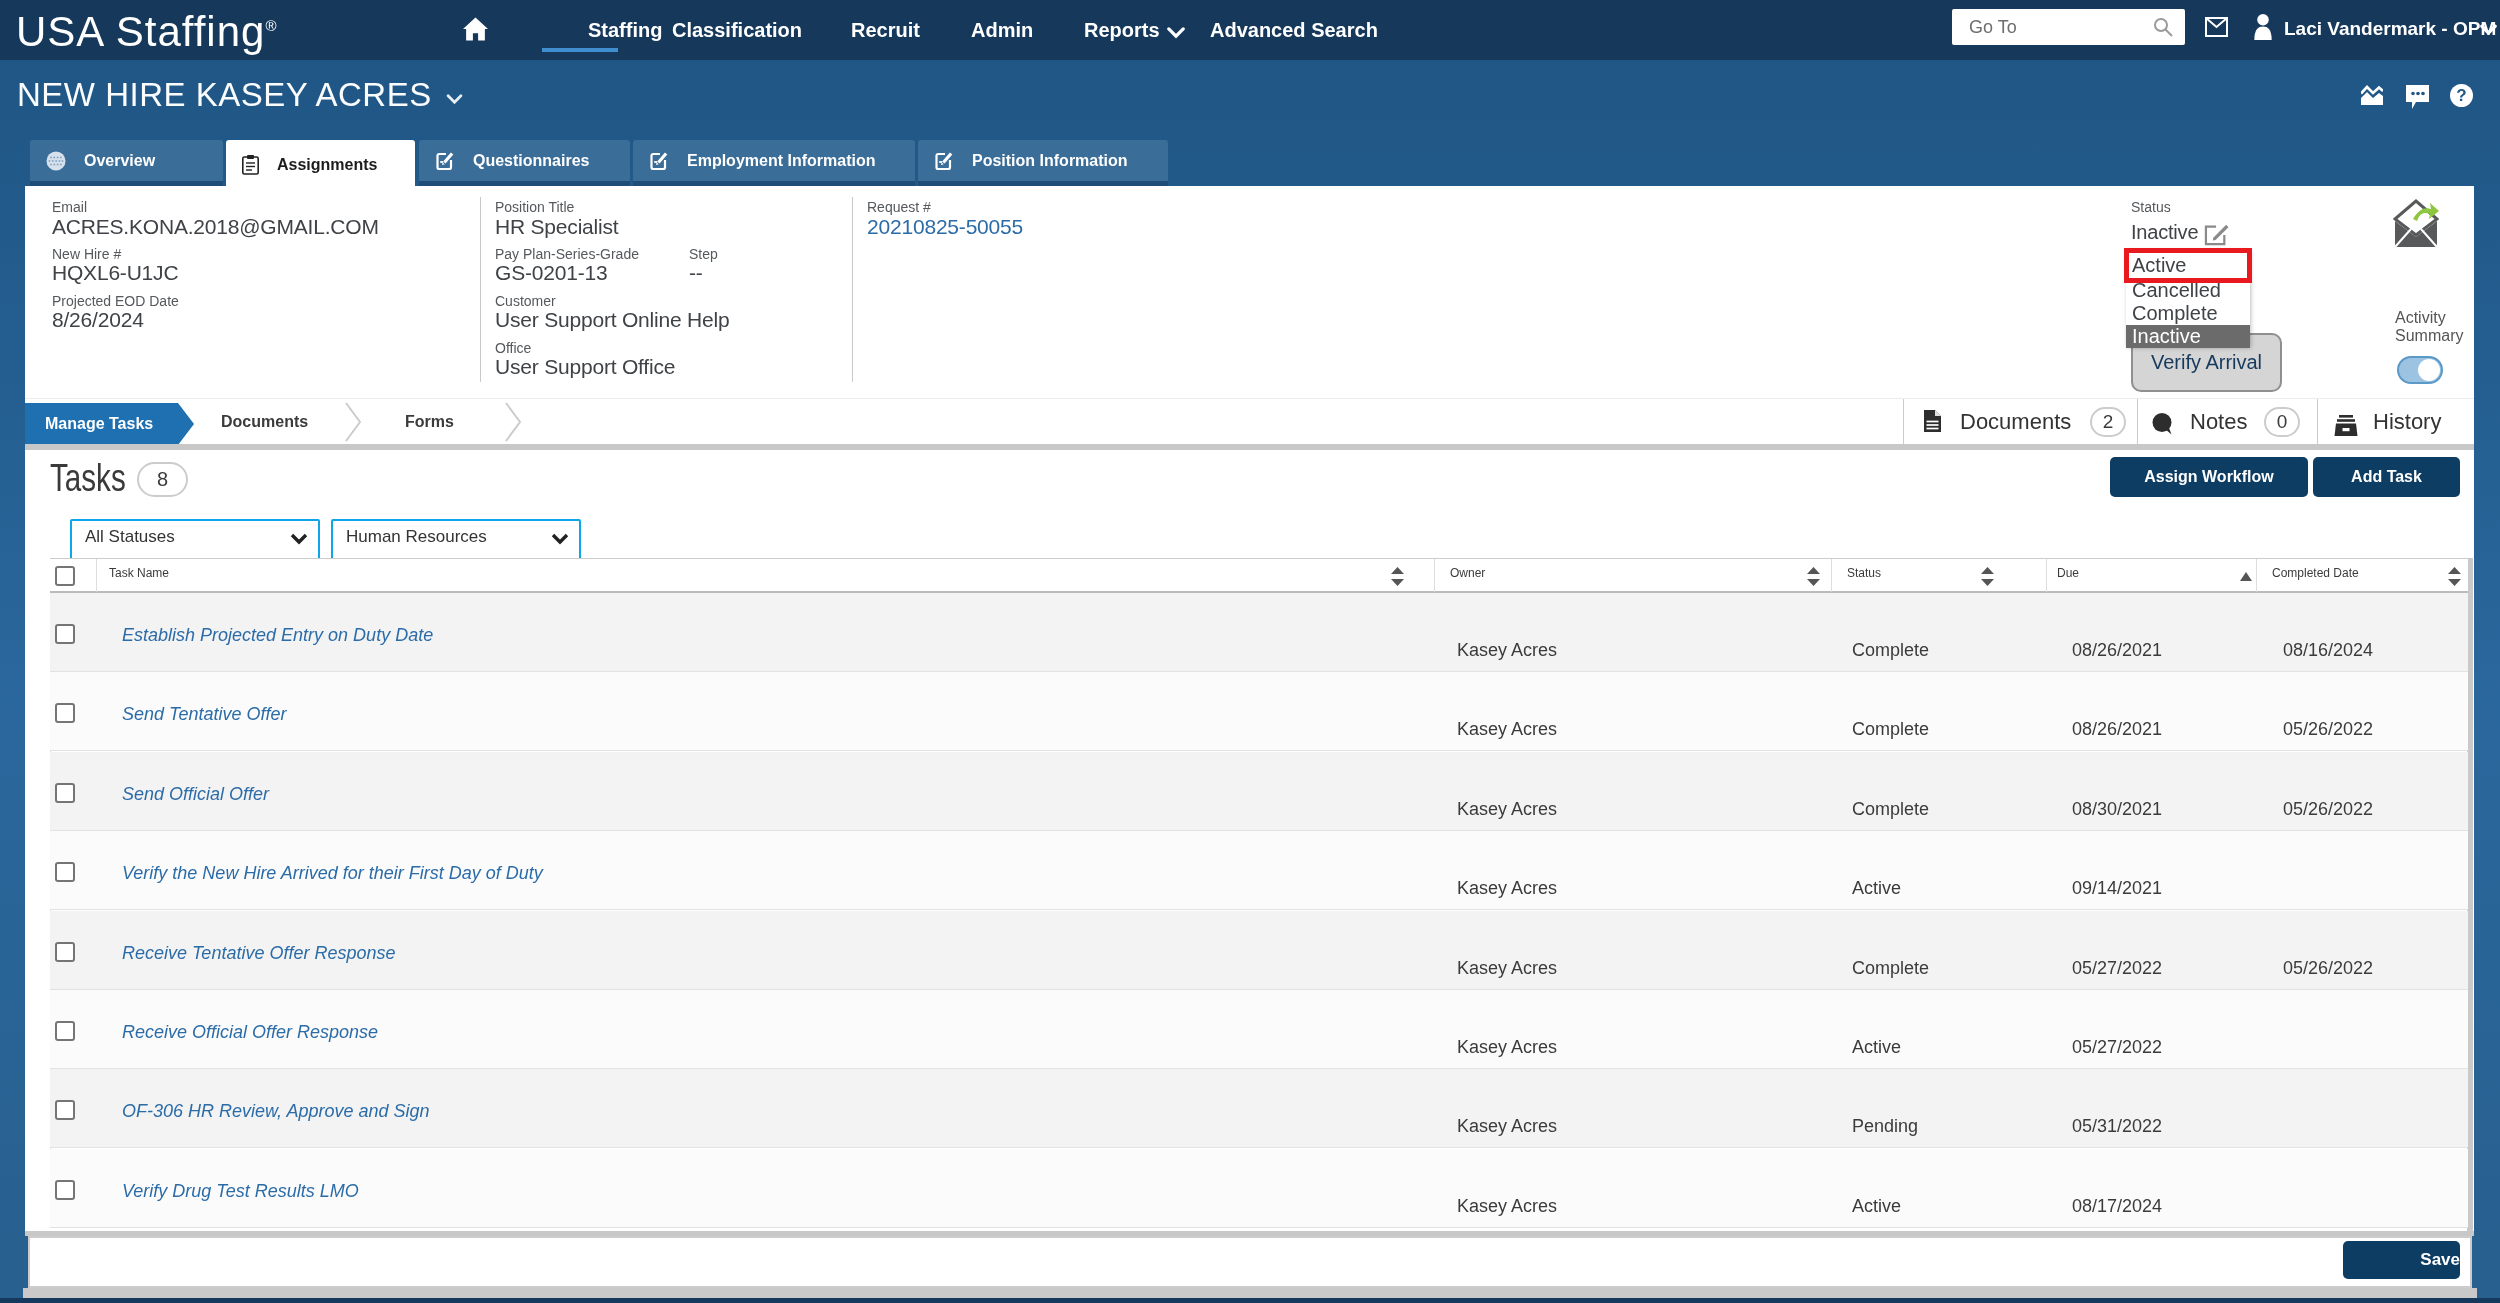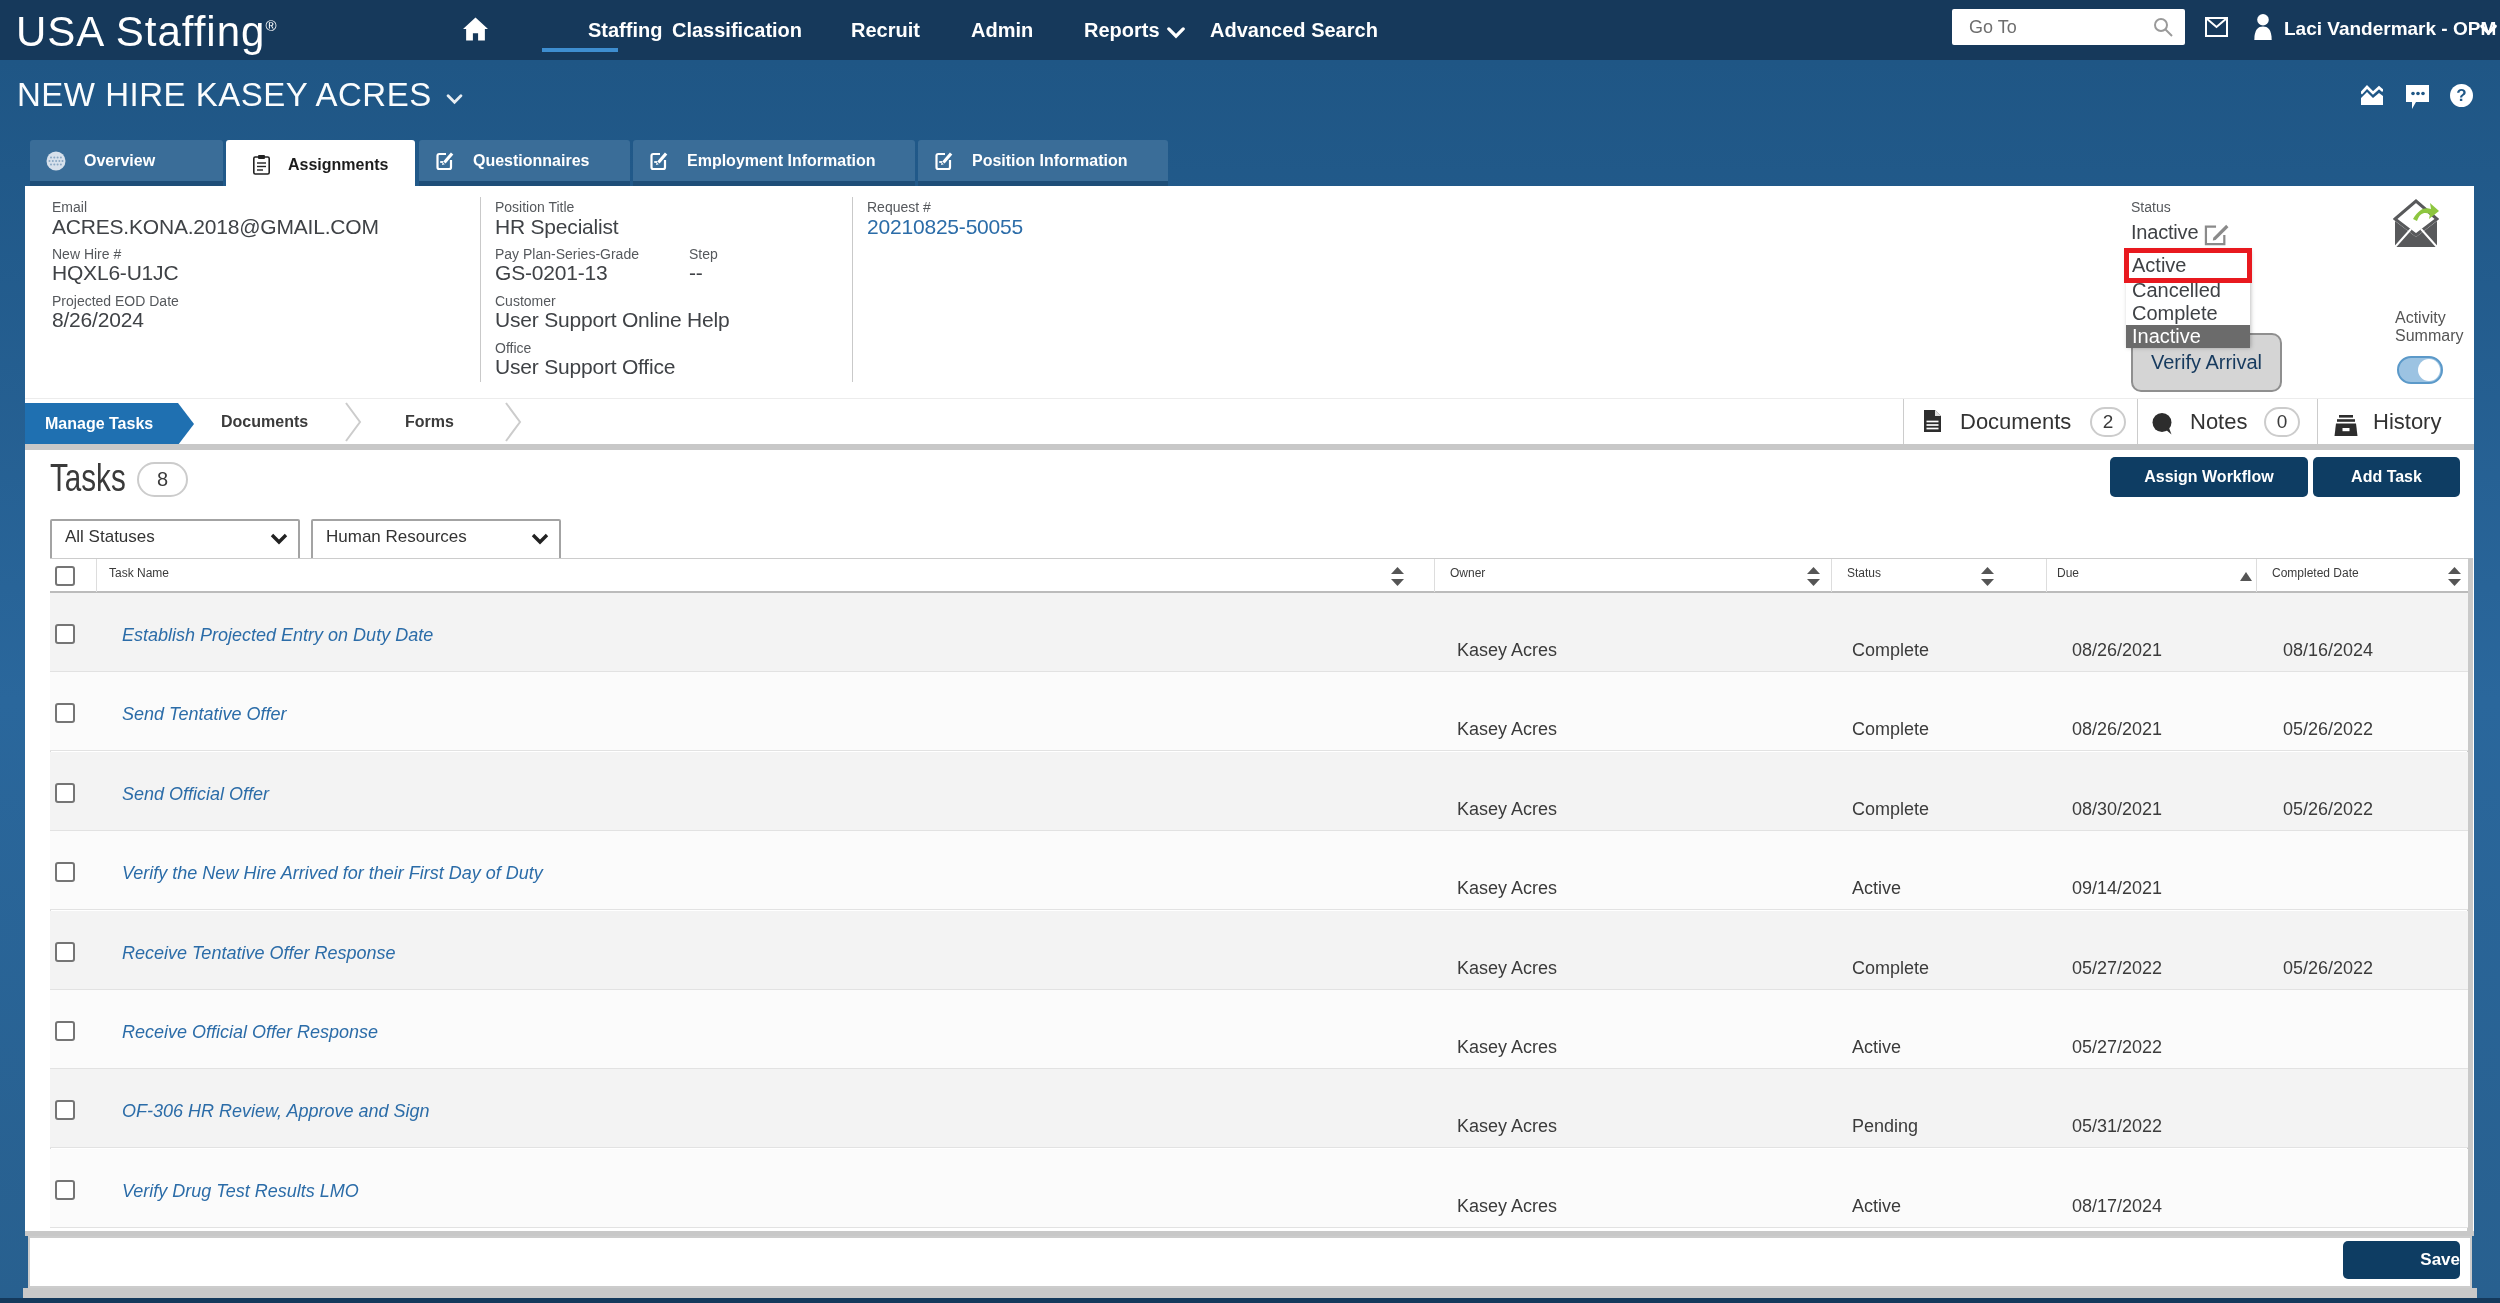--- a/index.html
+++ b/index.html
@@ -17,21 +17,21 @@
 
   #goto { position:absolute; left:1952px; top:9px; width:233px; height:36px; background:#fff; border-radius:2px; }
   #goto .ph { position:absolute; left:17px; top:8px; color:#6e6e6e; font-size:18px;text-align:right; }
 
   
   #hero-title { position:absolute; left:17px; top:76px; color:#fafcfd; font-size:33px; font-weight:400; letter-spacing:0.5px; }
 
   
   .mtab { position:absolute; top:140px; height:46px; background:#3a6d98; color:#fff; font-size:16px; font-weight:700;
           display:flex; align-items:center; border-radius:3px 3px 0 0; white-space:nowrap; border-bottom:5px solid #1e4e78; }
-  .mtab.active { background:#fff; color:#1c1c1c; height:50px; border-bottom:none;padding-left:11px; }
+  .mtab.active { background:#fff; color:#1c1c1c; height:50px; border-bottom:none; }
   .mtab .ic { margin:0 18px 0 16px; display:flex; }
 
   
   #infopanel { position:absolute; left:25px; top:186px; width:2449px; height:212px; background:#fff; }
   .ilabel { position:absolute; color:#55585c; font-size:14px; white-space:nowrap; }
   .ival { position:absolute; color:#3f4246; font-size:21px; letter-spacing:-0.2px; white-space:nowrap; }
   .ival.link { color:#2b6ca8; }
   .vline { position:absolute; width:1px; background:#c9c9c9; }
 
   
@@ -62,22 +62,22 @@
   .grayband { position:absolute; left:25px; width:2449px; background:#c8c8c8; }
 
   
   #taskspanel { position:absolute; left:25px; top:450px; width:2449px; height:781px; background:#fff; }
   #tasks-h { position:absolute; left:50px; top:457px; color:#3a3a3a; font-size:38px; font-weight:400;
              transform:scaleX(0.78); transform-origin:0 0; }
   #tasks-badge { position:absolute; left:137px; top:462px; width:51px; height:35px; border:2px solid #ccc; border-radius:18px;
                  color:#3b3b3b; font-size:20px; text-align:center; line-height:31px; }
   .navybtn { position:absolute; top:457px; height:40px; background:#0e3d63; border-radius:5px; color:#fff; font-size:16px;
              font-weight:700; text-align:center; line-height:40px; }
-  .sel { position:absolute; top:519px; height:51px; border:2px solid #a3a3a3; border-radius:2px; background:#fff;
-         color:#333; font-size:17px; line-height:31px; padding-left:13px; }
+  .sel { position:absolute; top:519px; height:51px; border:2px solid #0ea5e9; border-radius:2px; background:#fff;
+         color:#333; font-size:17px; line-height:31px; padding-left:13px;margin-left:20px; }
   .sel svg { position:absolute; right:10px; top:12px; }
 
   
   #tbl { position:absolute; left:50px; top:558px; width:2418px; }
   #thead { position:absolute; left:0; top:0; width:2418px; height:35px; background:#fff; border-top:1px solid #ccc; border-bottom:2px solid #bbb; }
   .hsep { position:absolute; top:0; width:1px; height:33px; background:#ddd; }
   .hlbl { position:absolute; top:7px; color:#3b3b3b; font-size:12px; }
   .row { position:absolute; left:0; width:2418px; height:79px; border-bottom:1px solid #e2e2e2; }
   .row.odd { background:#f3f3f3; }
   .row { background:#fbfbfb; }

